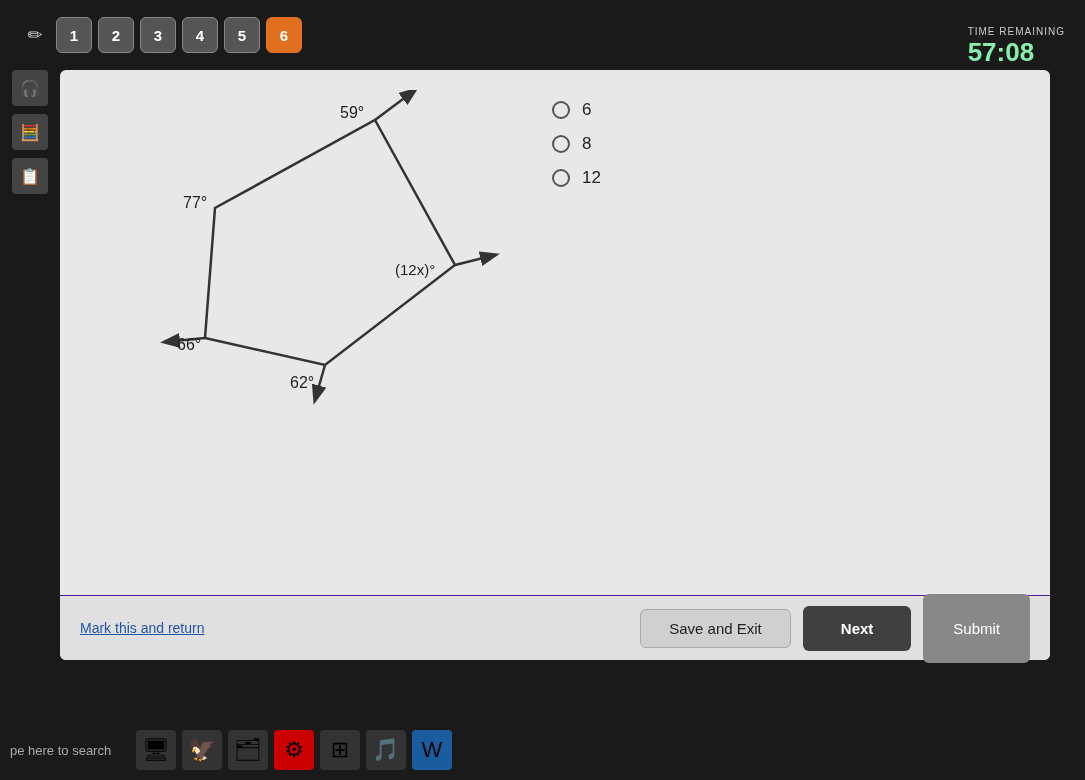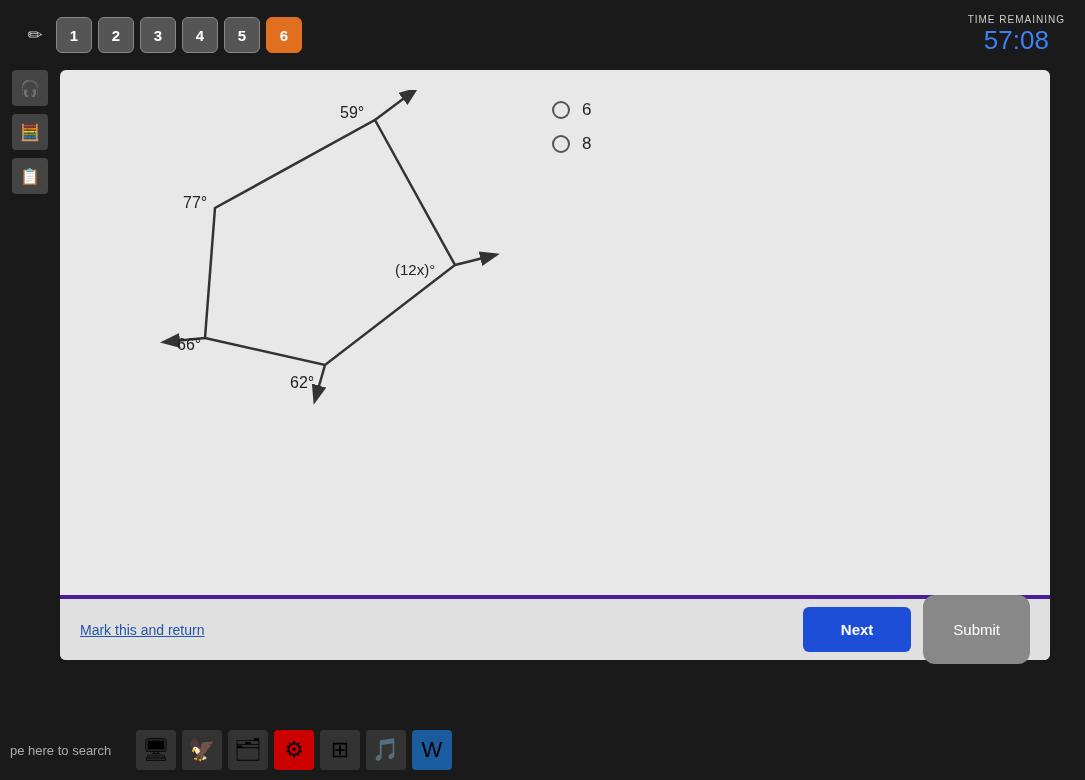--- a/index.html
+++ b/index.html
@@ -54,34 +54,33 @@
       display: flex; align-items: center; justify-content: center;
     }
 
     .question-btn.active {
       background: #e07020;
       border-color: #e07020;
     }
 
     .time-remaining {
       position: absolute;
-      top: 4px;
+      top: 16px;
       right: 20px;
-      text-align: center;
       color: #fff;
     }
     .time-label {
       font-size: 10px;
       letter-spacing: 1px;
       color: #ccc;
     }
     .time-value {
       font-size: 26px;
-      font-weight: normal;
-      color: #3b82f6;
+      font-weight: bold;
+      color: #86efac;
     }
 
     
     .sidebar {
       position: absolute;
       top: 70px;
       left: 10px;
       width: 40px;
       display: flex;
       flex-direction: column;
@@ -166,21 +165,21 @@
       border: 2px solid #555;
       background: transparent;
       flex-shrink: 0;
       cursor: pointer;
       display: flex; align-items: center; justify-content: center;
     }
 
     
     .card-footer {
       height: 65px;
-      border-top: 4px solid #4c1d95;
+      border-top: 1px solid #4c1d95;
       display: flex;
       align-items: center;
       justify-content: space-between;
       padding: 0 20px;
       background: #e0e0e0;
       border-radius: 0 0 6px 6px;
     }
 
     .mark-return-link {
       color: #2255aa;
@@ -200,34 +199,34 @@
       background: #d0d0d0;
       border: 1px solid #aaa;
       border-radius: 6px;
       font-size: 15px;
       color: #222;
       cursor: pointer;
     }
 
     .btn-next {
       padding: 14px 38px;
-      background: #1d4ed8;
+      background: #404040;
       border: none;
       border-radius: 6px;
       font-size: 15px;
       color: #fff;
       cursor: pointer;
       font-weight: bold;
     }
 
     .btn-submit {
       padding: 26px 30px;
       background: #888;
       border: none;
-      border-radius: 12px;
+      border-radius: 6px;
       font-size: 15px;
       color: #fff;
       cursor: pointer;
     }
 
     
     .taskbar {
       position: absolute;
       bottom: 0;
       left: 0;
@@ -321,27 +320,32 @@
       <div class="options-list" id="options-container">
 
       <div class="option-item">
             <div class="option-radio"></div>
             <span>6</span>
           </div>
           <div class="option-item">
             <div class="option-radio"></div>
             <span>8</span>
           </div>
+          <div class="option-item">
+            <div class="option-radio"></div>
+            <span>12</span>
+          </div>
         </div>
     </div>
   </div>
 
   <div class="card-footer">
     <span class="mark-return-link">Mark this and return</span>
     <div class="footer-buttons">
+      <button class="btn-save">Save and Exit</button>
       <button class="btn-next">Next</button>
       <button class="btn-submit">Submit</button>
     </div>
   </div>
 </div>
 
 <div class="taskbar">
   <span class="taskbar-search">pe here to search</span>
   <div class="taskbar-icon">🖥</div>
   <div class="taskbar-icon">🦅</div>

